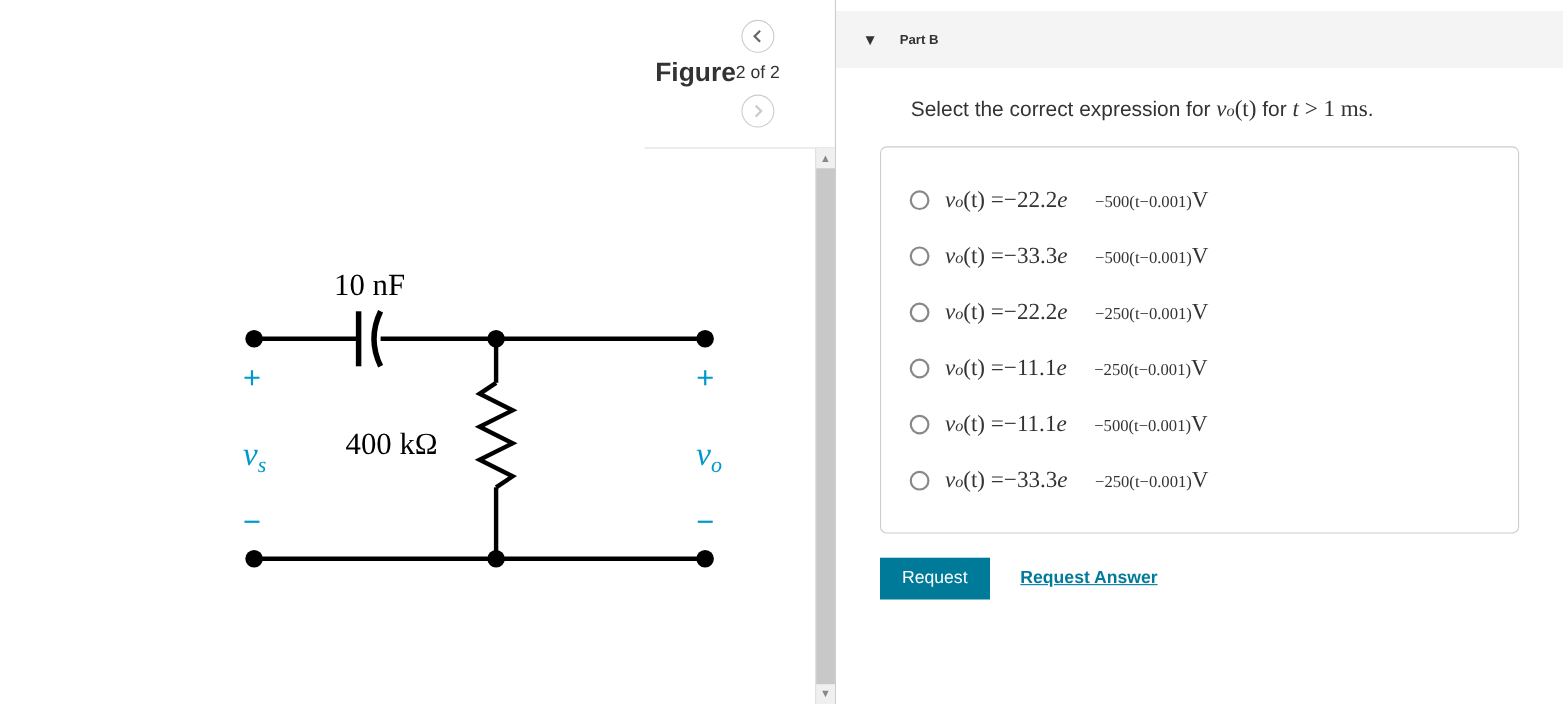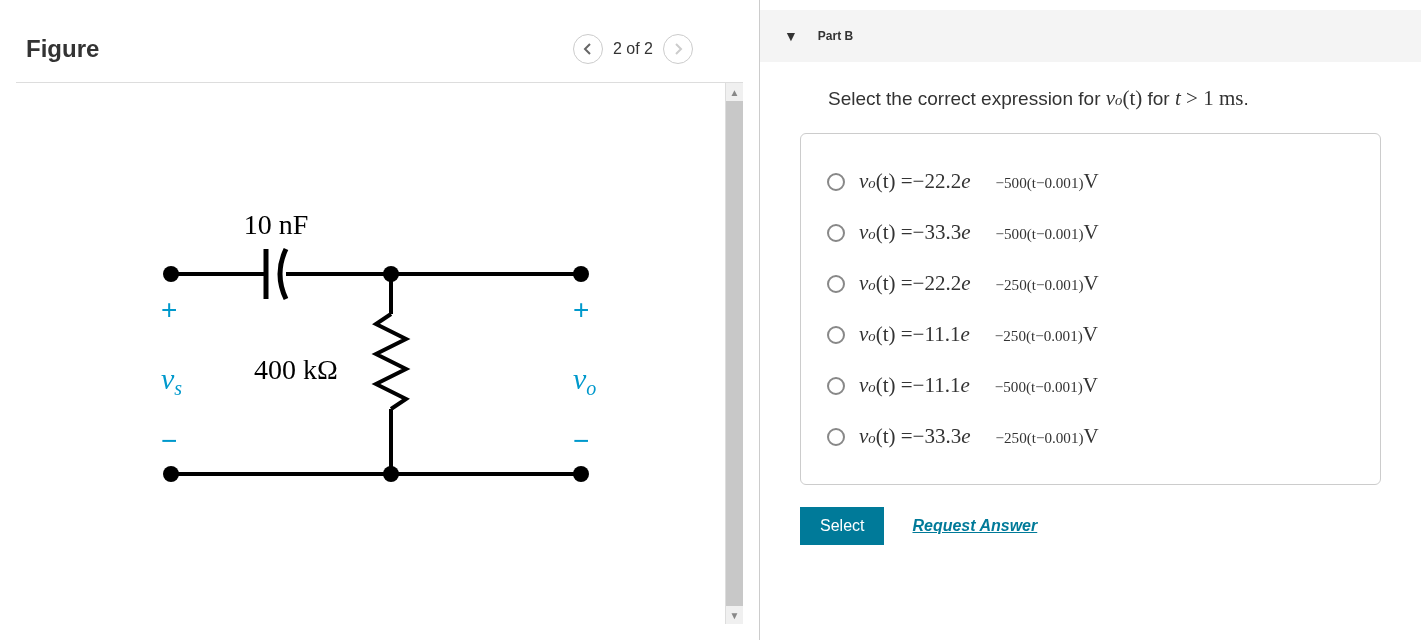--- a/index.html
+++ b/index.html
@@ -7,23 +7,24 @@
     font-family: Arial, Helvetica, sans-serif;
     color: #333;
     width: 1421px;
     height: 640px;
     display: flex;
     background: #fff;
   }
   .left {
     width: 760px;
     border-right: 1px solid #ccc;
-    padding: 16px;
+    padding: 0;
     display: flex;
     flex-direction: column;
+    align-items: flex-end;
   }
   .right {
     flex: 1;
     padding: 0;
   }
   .figure-header {
     display: flex;
     align-items: center;
     padding: 18px 10px 18px 10px;
     border-bottom: 1px solid #ddd;
@@ -32,20 +33,21 @@
     font-size: 24px;
     font-weight: bold;
     color: #333;
     flex: 1;
   }
   .nav-group {
     display: flex;
     align-items: center;
     gap: 10px;
     margin-right: 40px;
+    flex-direction: column;
   }
   .nav-btn {
     width: 30px;
     height: 30px;
     border-radius: 50%;
     border: 1px solid #ccc;
     background: #fff;
     display: flex;
     align-items: center;
     justify-content: center;
@@ -152,21 +154,20 @@
     padding: 10px 20px;
     font-size: 16px;
     cursor: pointer;
   }
   .request-link {
     color: #007a99;
     text-decoration: underline;
     font-weight: bold;
     cursor: pointer;
     font-size: 16px;
-    font-style: italic;
   }
   .cap-label, .res-label { font-family: "Times New Roman", serif; font-size: 28px; }
   .term-label { font-family: "Times New Roman", serif; font-size: 30px; font-style: italic; }
   .pm { fill: #0099cc; font-family: Arial; font-size: 28px; }
 </style>
 </head>
 <body>
 
 <div class="left">
   <div class="figure-header">
@@ -312,17 +313,17 @@
             <span class="sub">o</span>
             <span>(t) = </span>
             <span>−33.3</span>
             <i>e</i>
             <span class="sup">−250(t−0.001)</span>
             <span> V</span>
           </span>
       </div>
     </div>
     <div class="actions">
-      <button class="submit-btn">Select</button>
+      <button class="submit-btn">Request</button>
       <a class="request-link">Request Answer</a>
     </div>
   </div>
 </div>
 
 </body></html>

